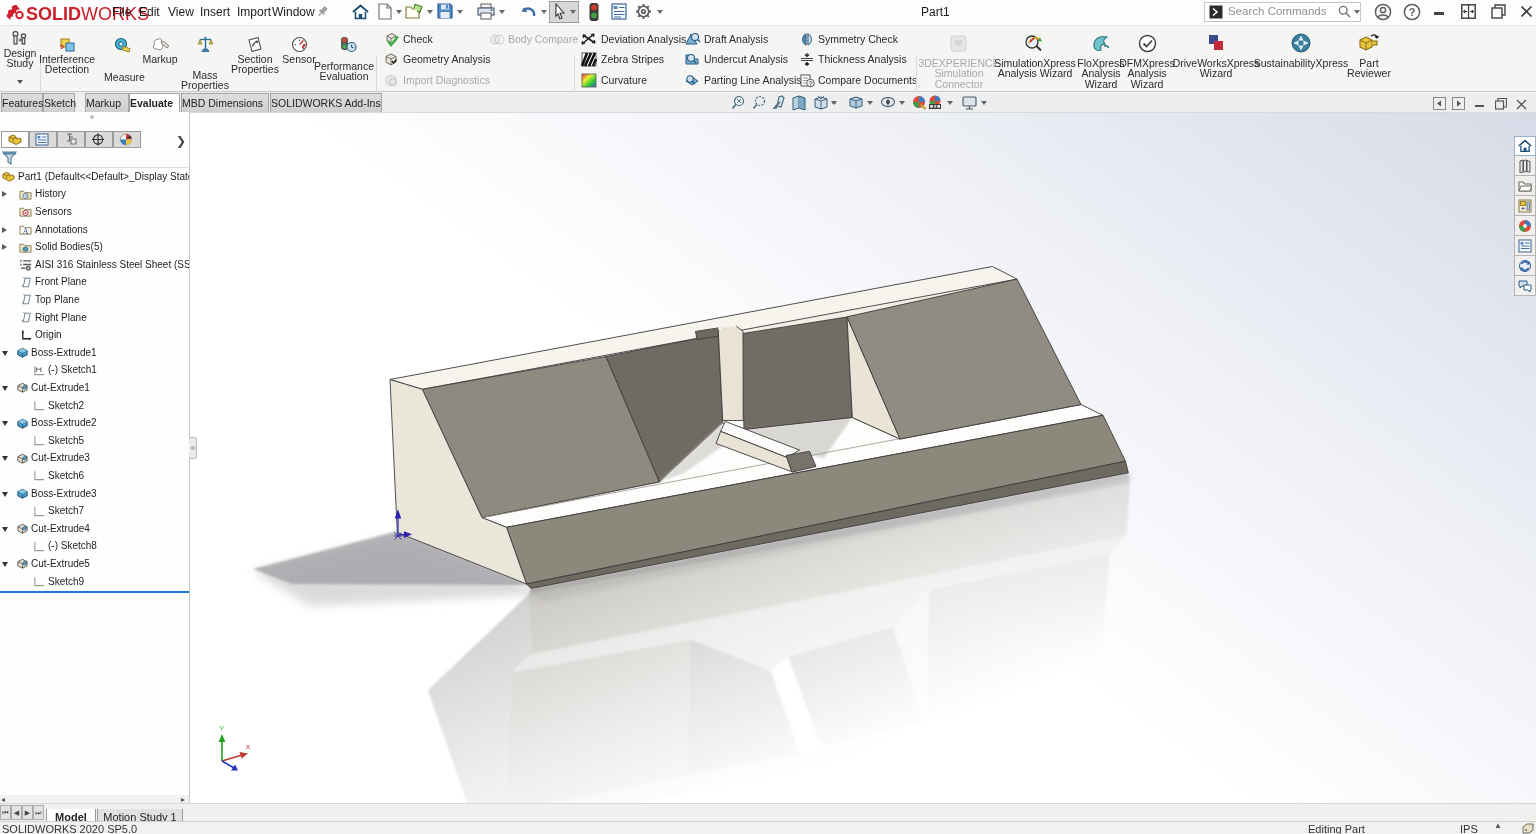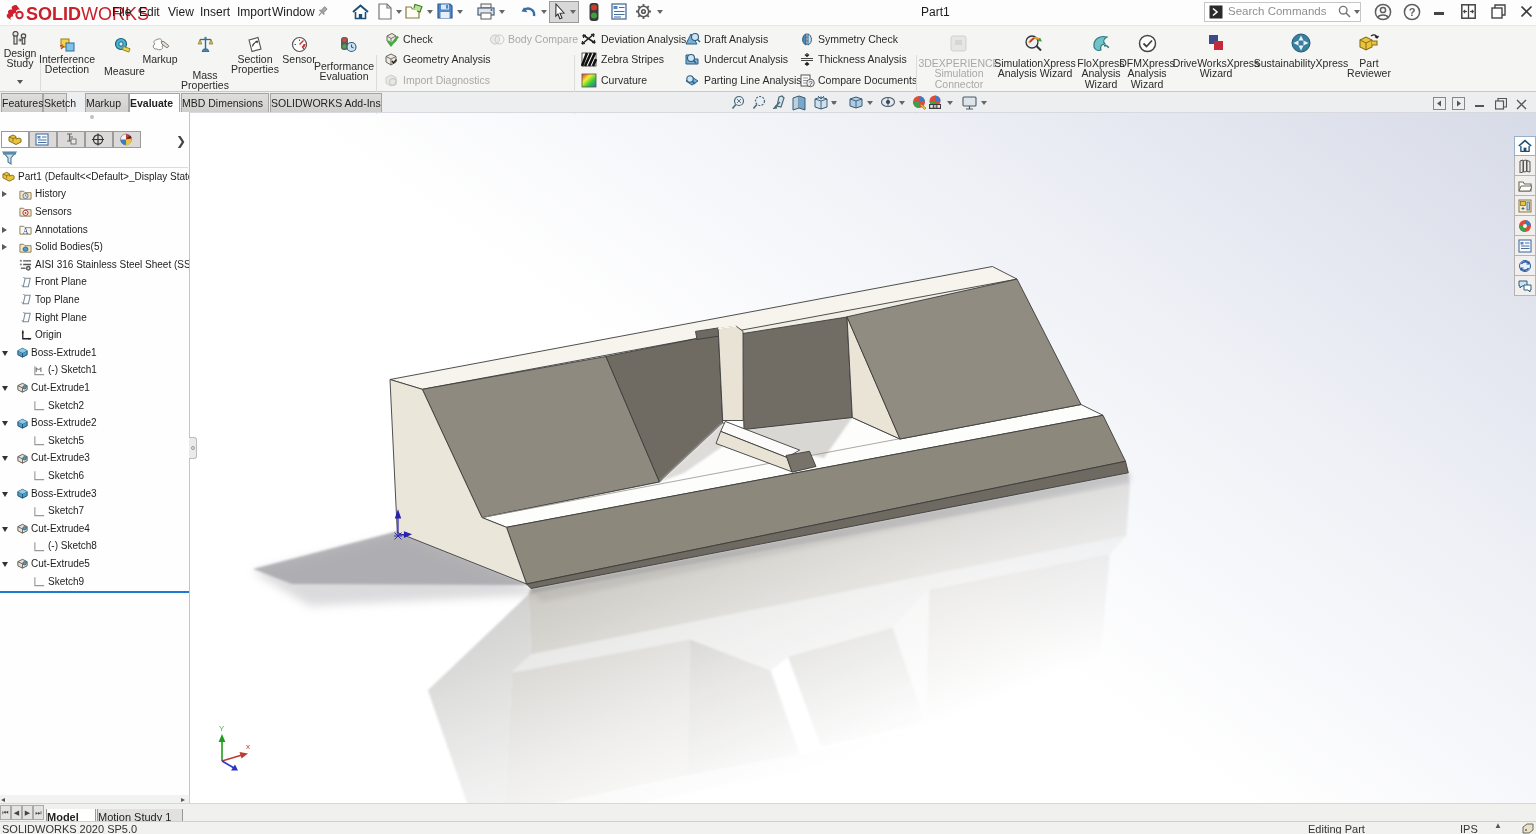--- a/index.html
+++ b/index.html
@@ -30,21 +30,21 @@
 .arr-r{border-left:5px solid #5a5a5a;border-top:3.5px solid transparent;border-bottom:3.5px solid transparent}
 .arr-d{border-top:5px solid #333;border-left:3.5px solid transparent;border-right:3.5px solid transparent;top:6px}
 
 #viewport{position:absolute;top:112px;left:190px;width:1346px;height:691px;background:
  radial-gradient(ellipse 420px 190px at 470px 490px, rgba(255,255,255,0.95) 0%, rgba(255,255,255,0) 100%),
  linear-gradient(35.8deg, #ffffff 0%, #ffffff 46%, #eef0f6 72%, #d7dbe7 100%);
  border-top:1px solid #d7d9de}
 
 #hscroll{position:absolute;top:795px;left:0;width:190px;height:8px;background:#f2f2f2;border-right:1px solid #ccc}
 #mtabs{position:absolute;top:803px;left:0;width:1536px;height:18px;background:#f0f0ef;border-top:1px solid #d7d7d6}
-.mtab{position:absolute;top:5px;height:17px;font-size:11px;line-height:16px;color:#222}
+.mtab{position:absolute;top:5px;height:17px;font-size:11px;text-align:center;line-height:16px;color:#222}
 #statusbar{position:absolute;top:821px;left:0;width:1536px;height:13px;background:#f1f1f0;border-top:1px solid #d0d0cf;font-size:11px;color:#333}
 .caret{position:absolute;width:0;height:0;border-top:4px solid #666;border-left:3px solid transparent;border-right:3px solid transparent}
 </style>
 </head>
 <body>
 
 <div id="viewport"></div>
 <svg class="abs" style="top:112px;left:190px" width="1346" height="691" viewBox="190 112 1346 691">
   <defs>
     <filter id="b5" x="-40%" y="-40%" width="180%" height="180%">
@@ -332,21 +332,21 @@
     <path d="M11,11.5 A4,4 0 0 0 13.5,8" fill="none" stroke="#c33" stroke-width="2"></path>
   </svg>
   <svg class="abs" style="left:339px;top:10px" width="18" height="17" viewBox="0 0 18 17">
     <rect x="2" y="1" width="7" height="13" rx="3" fill="#5a5a5a"></rect>
     <circle cx="5.5" cy="4" r="2.2" fill="#d8453a"></circle>
     <circle cx="5.5" cy="10.5" r="2.2" fill="#4aa84a"></circle>
     <circle cx="12.5" cy="11" r="4.5" fill="#cfe3f2" stroke="#2a5d80" stroke-width="1.1"></circle>
     <path d="M12.5,8.5 L12.5,11 L14.5,12" fill="none" stroke="#2a5d80" stroke-width="1.1"></path>
   </svg>
   <div class="rlblc" style="left:27px;top:28px;width:80px">Interference<br>Detection</div>
-  <div class="rlblc" style="left:90px;top:40px;width:69px">Measure</div>
+  <div class="rlblc" style="left:90px;top:46px;width:69px">Measure</div>
   <div class="rlblc" style="left:136px;top:28px;width:48px">Markup</div>
   <div class="rlblc" style="left:172px;top:44px;width:66px">Mass<br>Properties</div>
   <div class="rlblc" style="left:222px;top:28px;width:66px">Section<br>Properties</div>
   <div class="rlblc" style="left:277px;top:28px;width:44px">Sensor</div>
   <div class="rlblc" style="left:307px;top:35px;width:74px">Performance<br>Evaluation</div>
   <div class="rsep" style="left:376px"></div>
 
   <svg class="abs" style="left:383px;top:6px" width="16" height="15" viewBox="0 0 16 15">
     <path d="M4,4 L9,1.5 L13,4 L13,9 L8,11.5 L4,9 Z" fill="#ece8e0" stroke="#6a665c" stroke-width="1"></path>
     <path d="M4,4 L8,6.5 L13,4 M8,6.5 L8,11.5" fill="none" stroke="#6a665c" stroke-width="0.9"></path>
@@ -471,21 +471,21 @@
     <path d="M2,8 L8,5 L14,8 L14,15 L8,18 L2,15 Z" fill="#e8c53a" stroke="#8a6d1a" stroke-width="1.1"></path>
     <path d="M2,8 L8,11 L14,8 M8,11 L8,18" fill="none" stroke="#8a6d1a" stroke-width="1"></path>
     <path d="M14,9 L19,9 L19,13 L14,13" fill="#e8c53a" stroke="#8a6d1a" stroke-width="1.1"></path>
     <path d="M13,4 C16,2 19,3 19,6 M19,6 L17,4.5 M19,6 L20.5,4" fill="none" stroke="#222" stroke-width="1.3"></path>
   </svg>
   <div class="rlblc" style="left:1337px;top:32px;width:64px">Part<br>Reviewer</div>
 </div>
 
 <div id="band"></div>
 <div class="ftab" style="left:1px;width:42px">Features</div>
-<div class="ftab" style="left:43px;width:24px">Sketch</div>
+<div class="ftab" style="left:43px;width:32px">Sketch</div>
 <div class="ftab" style="left:85px;width:44px">Markup</div>
 <div class="ftab active" style="left:129px;width:51px">Evaluate</div>
 <div class="ftab" style="left:181px;width:88px">MBD Dimensions</div>
 <div class="ftab" style="left:270px;width:112px">SOLIDWORKS Add-Ins</div>
 
 <svg class="abs" style="left:731px;top:95px" width="260" height="17" viewBox="0 0 260 17">
   <g fill="none" stroke="#4a6a7a" stroke-width="1.2">
     <circle cx="8" cy="6" r="4.5" fill="#e8eef2"></circle>
       <path d="M4.8,9.5 L1.5,13.5" stroke-width="1.6"></path>
     <path d="M6,4 L10,8 M10,4 L6,8" stroke-width="0.9"></path>

